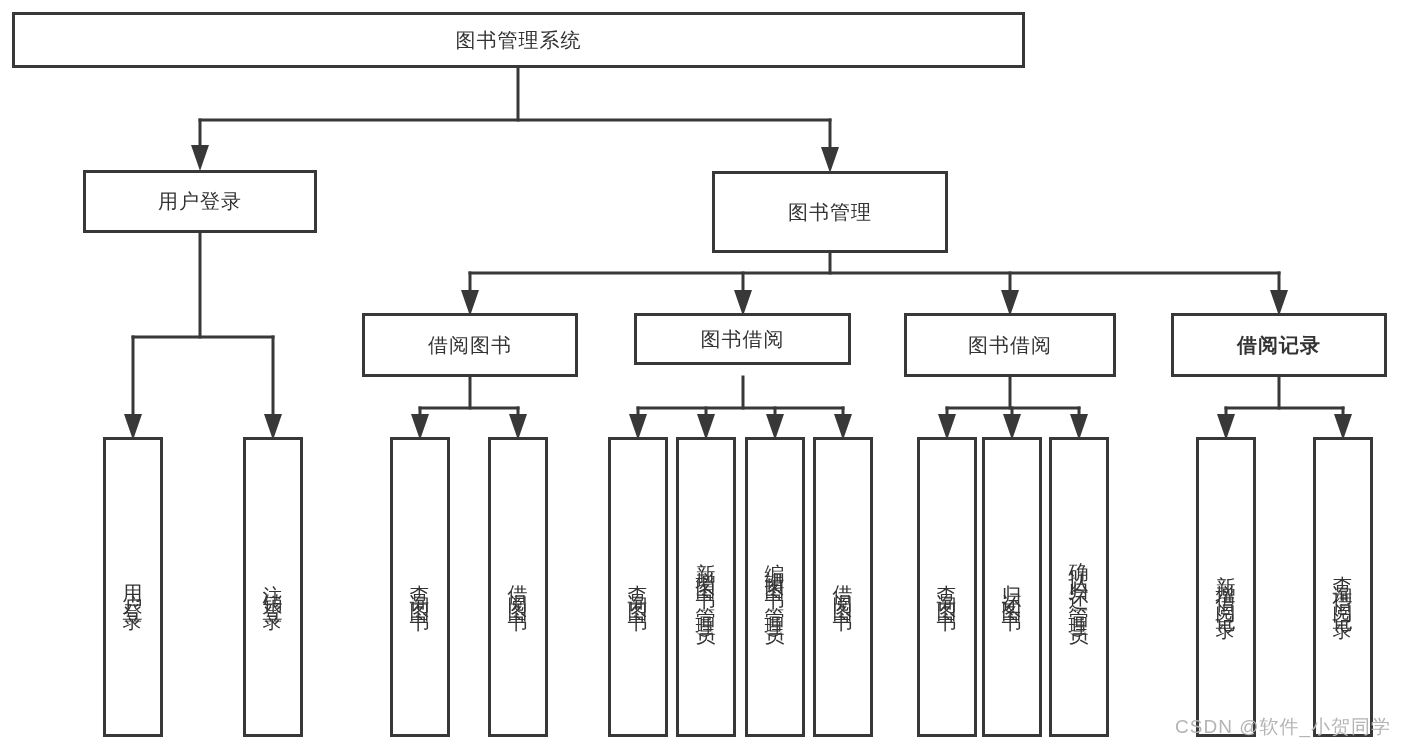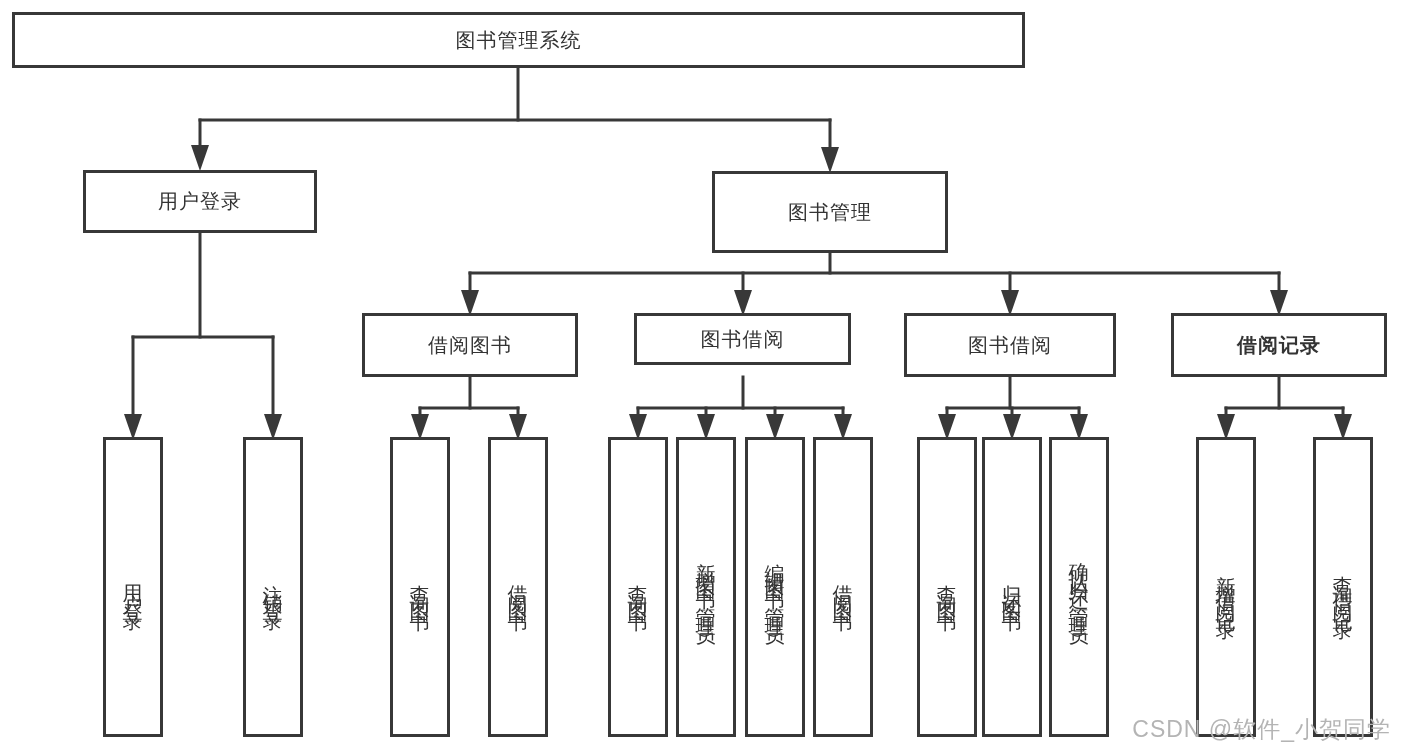--- a/index.html
+++ b/index.html
@@ -36,21 +36,21 @@
     text-orientation: mixed;
     letter-spacing: 9px;
     line-height: 1;
     white-space: normal;
   }
   .watermark {
     position: absolute;
     top: 714px;
     right: 14px;
     color: #b4b4b4;
-    font-size: 23px;
+    font-size: 19px;
     letter-spacing: 1px;
     z-index: 5;
     white-space: nowrap;
   }
 </style>
 </head>
 <body>
 
 <div class="stage">
 

